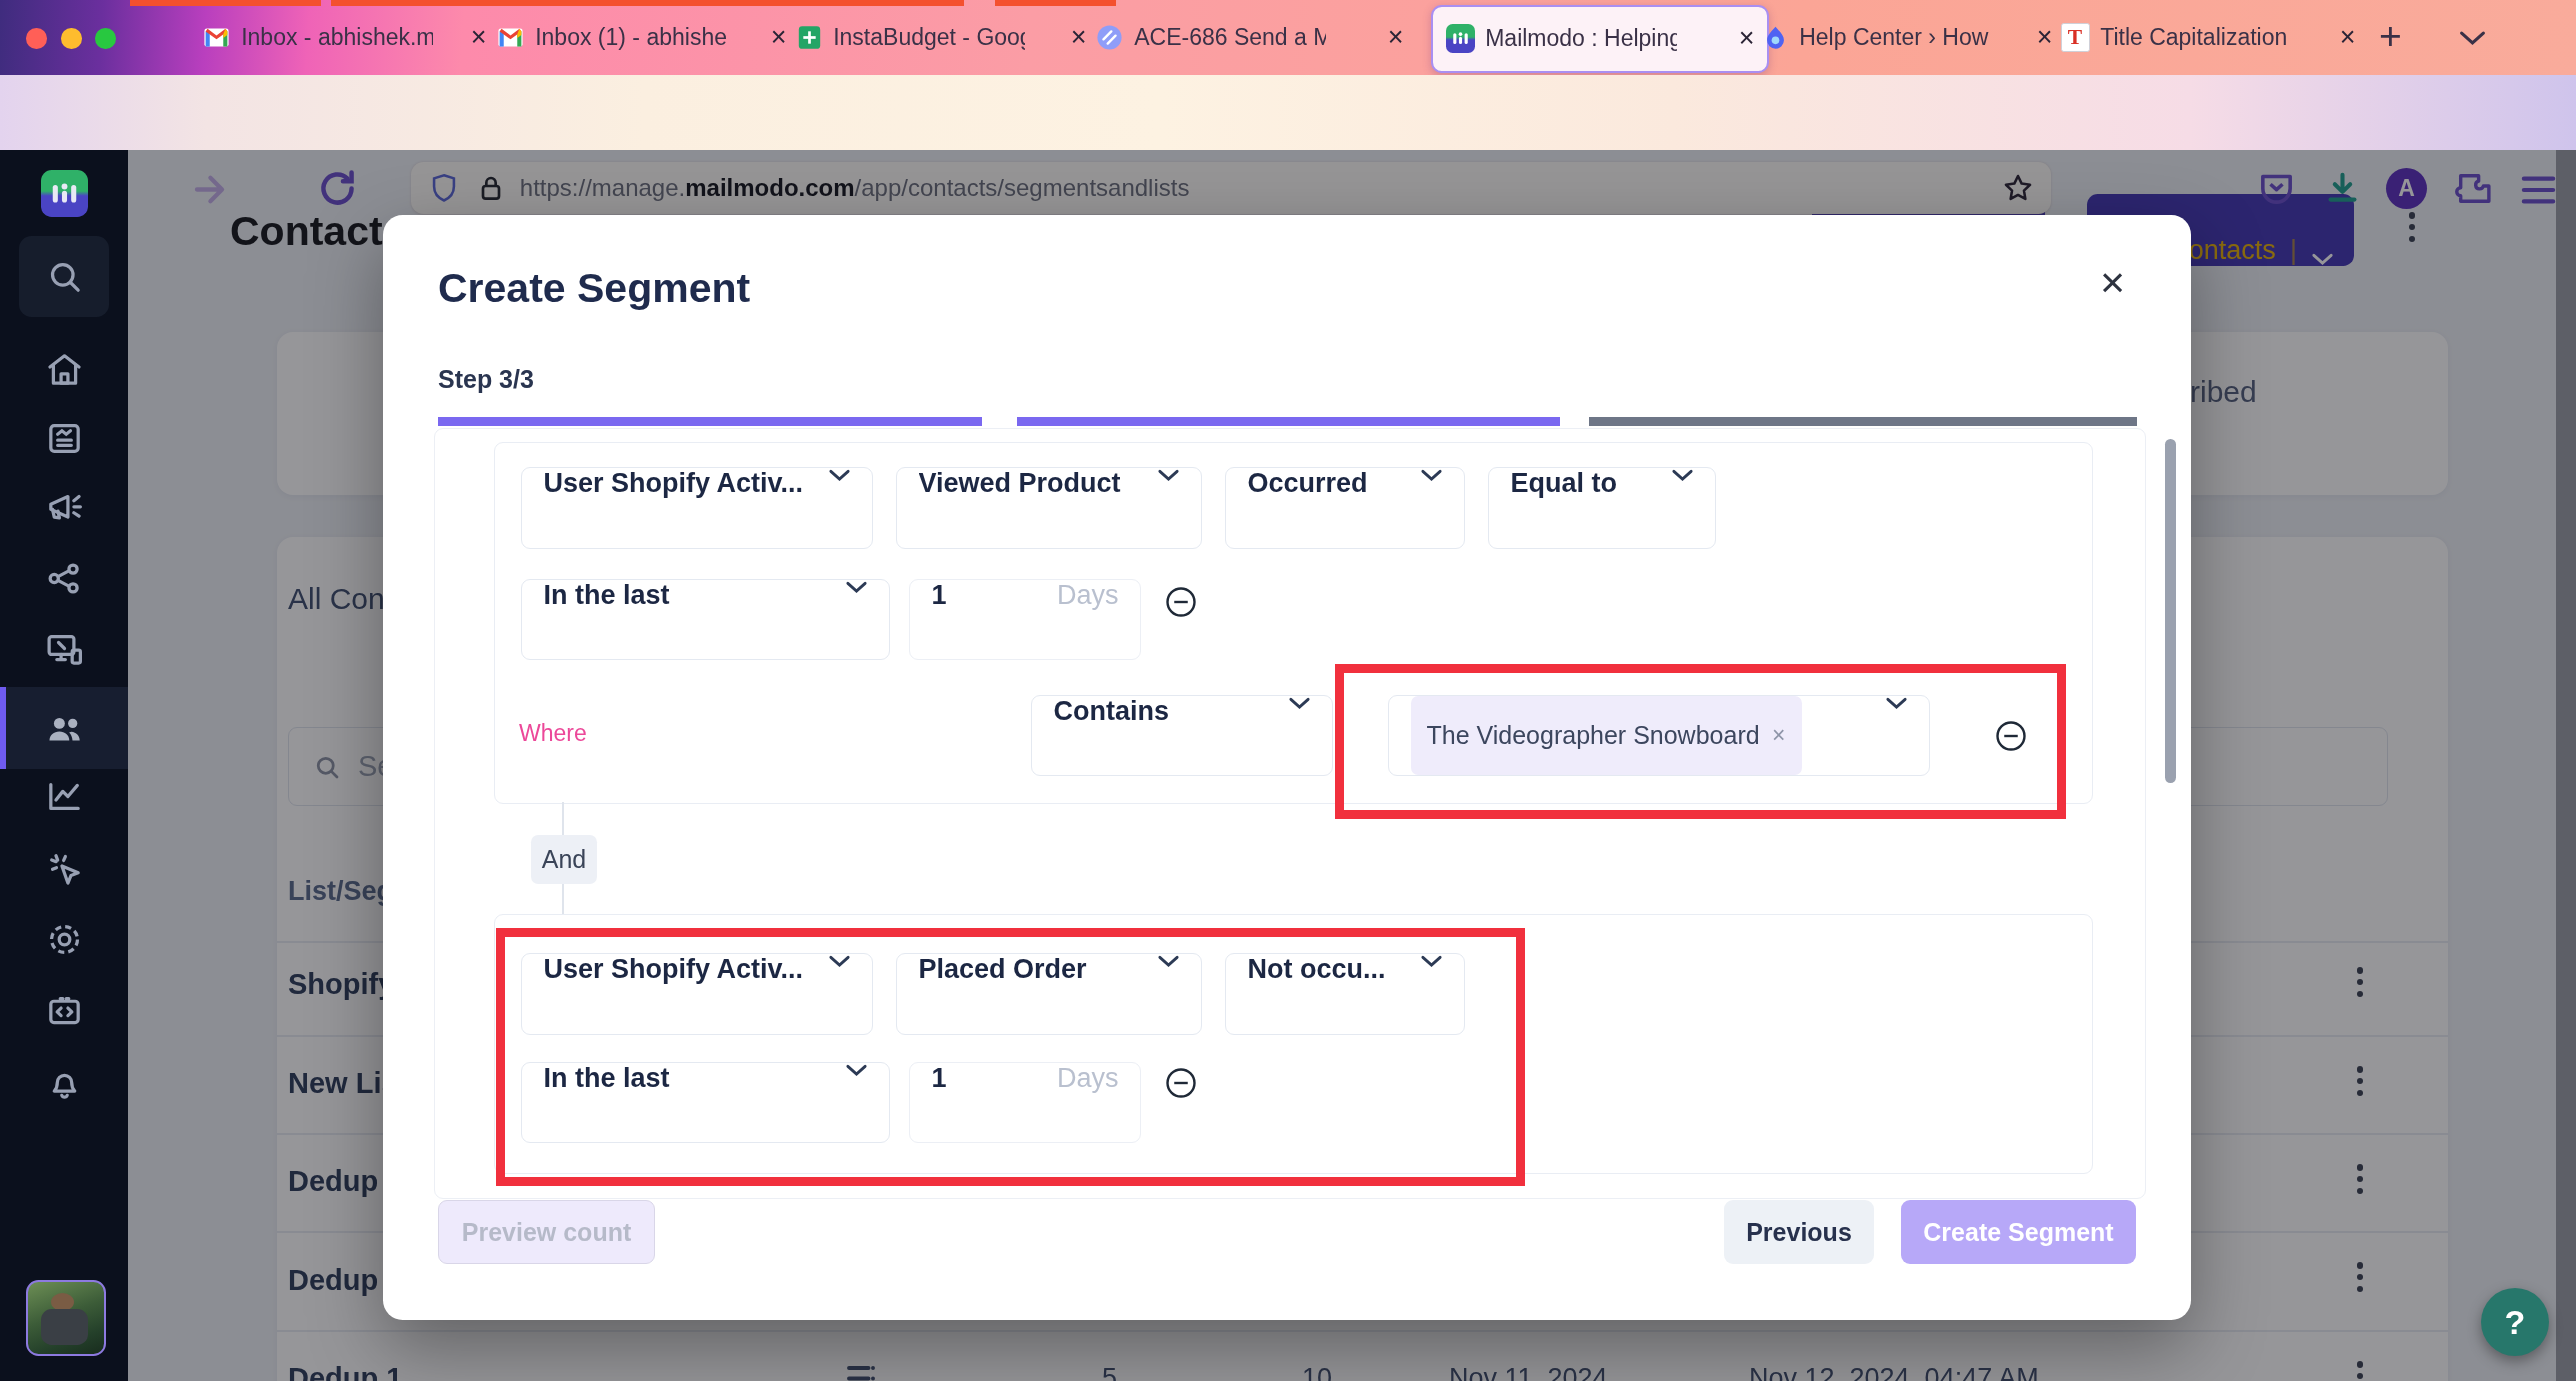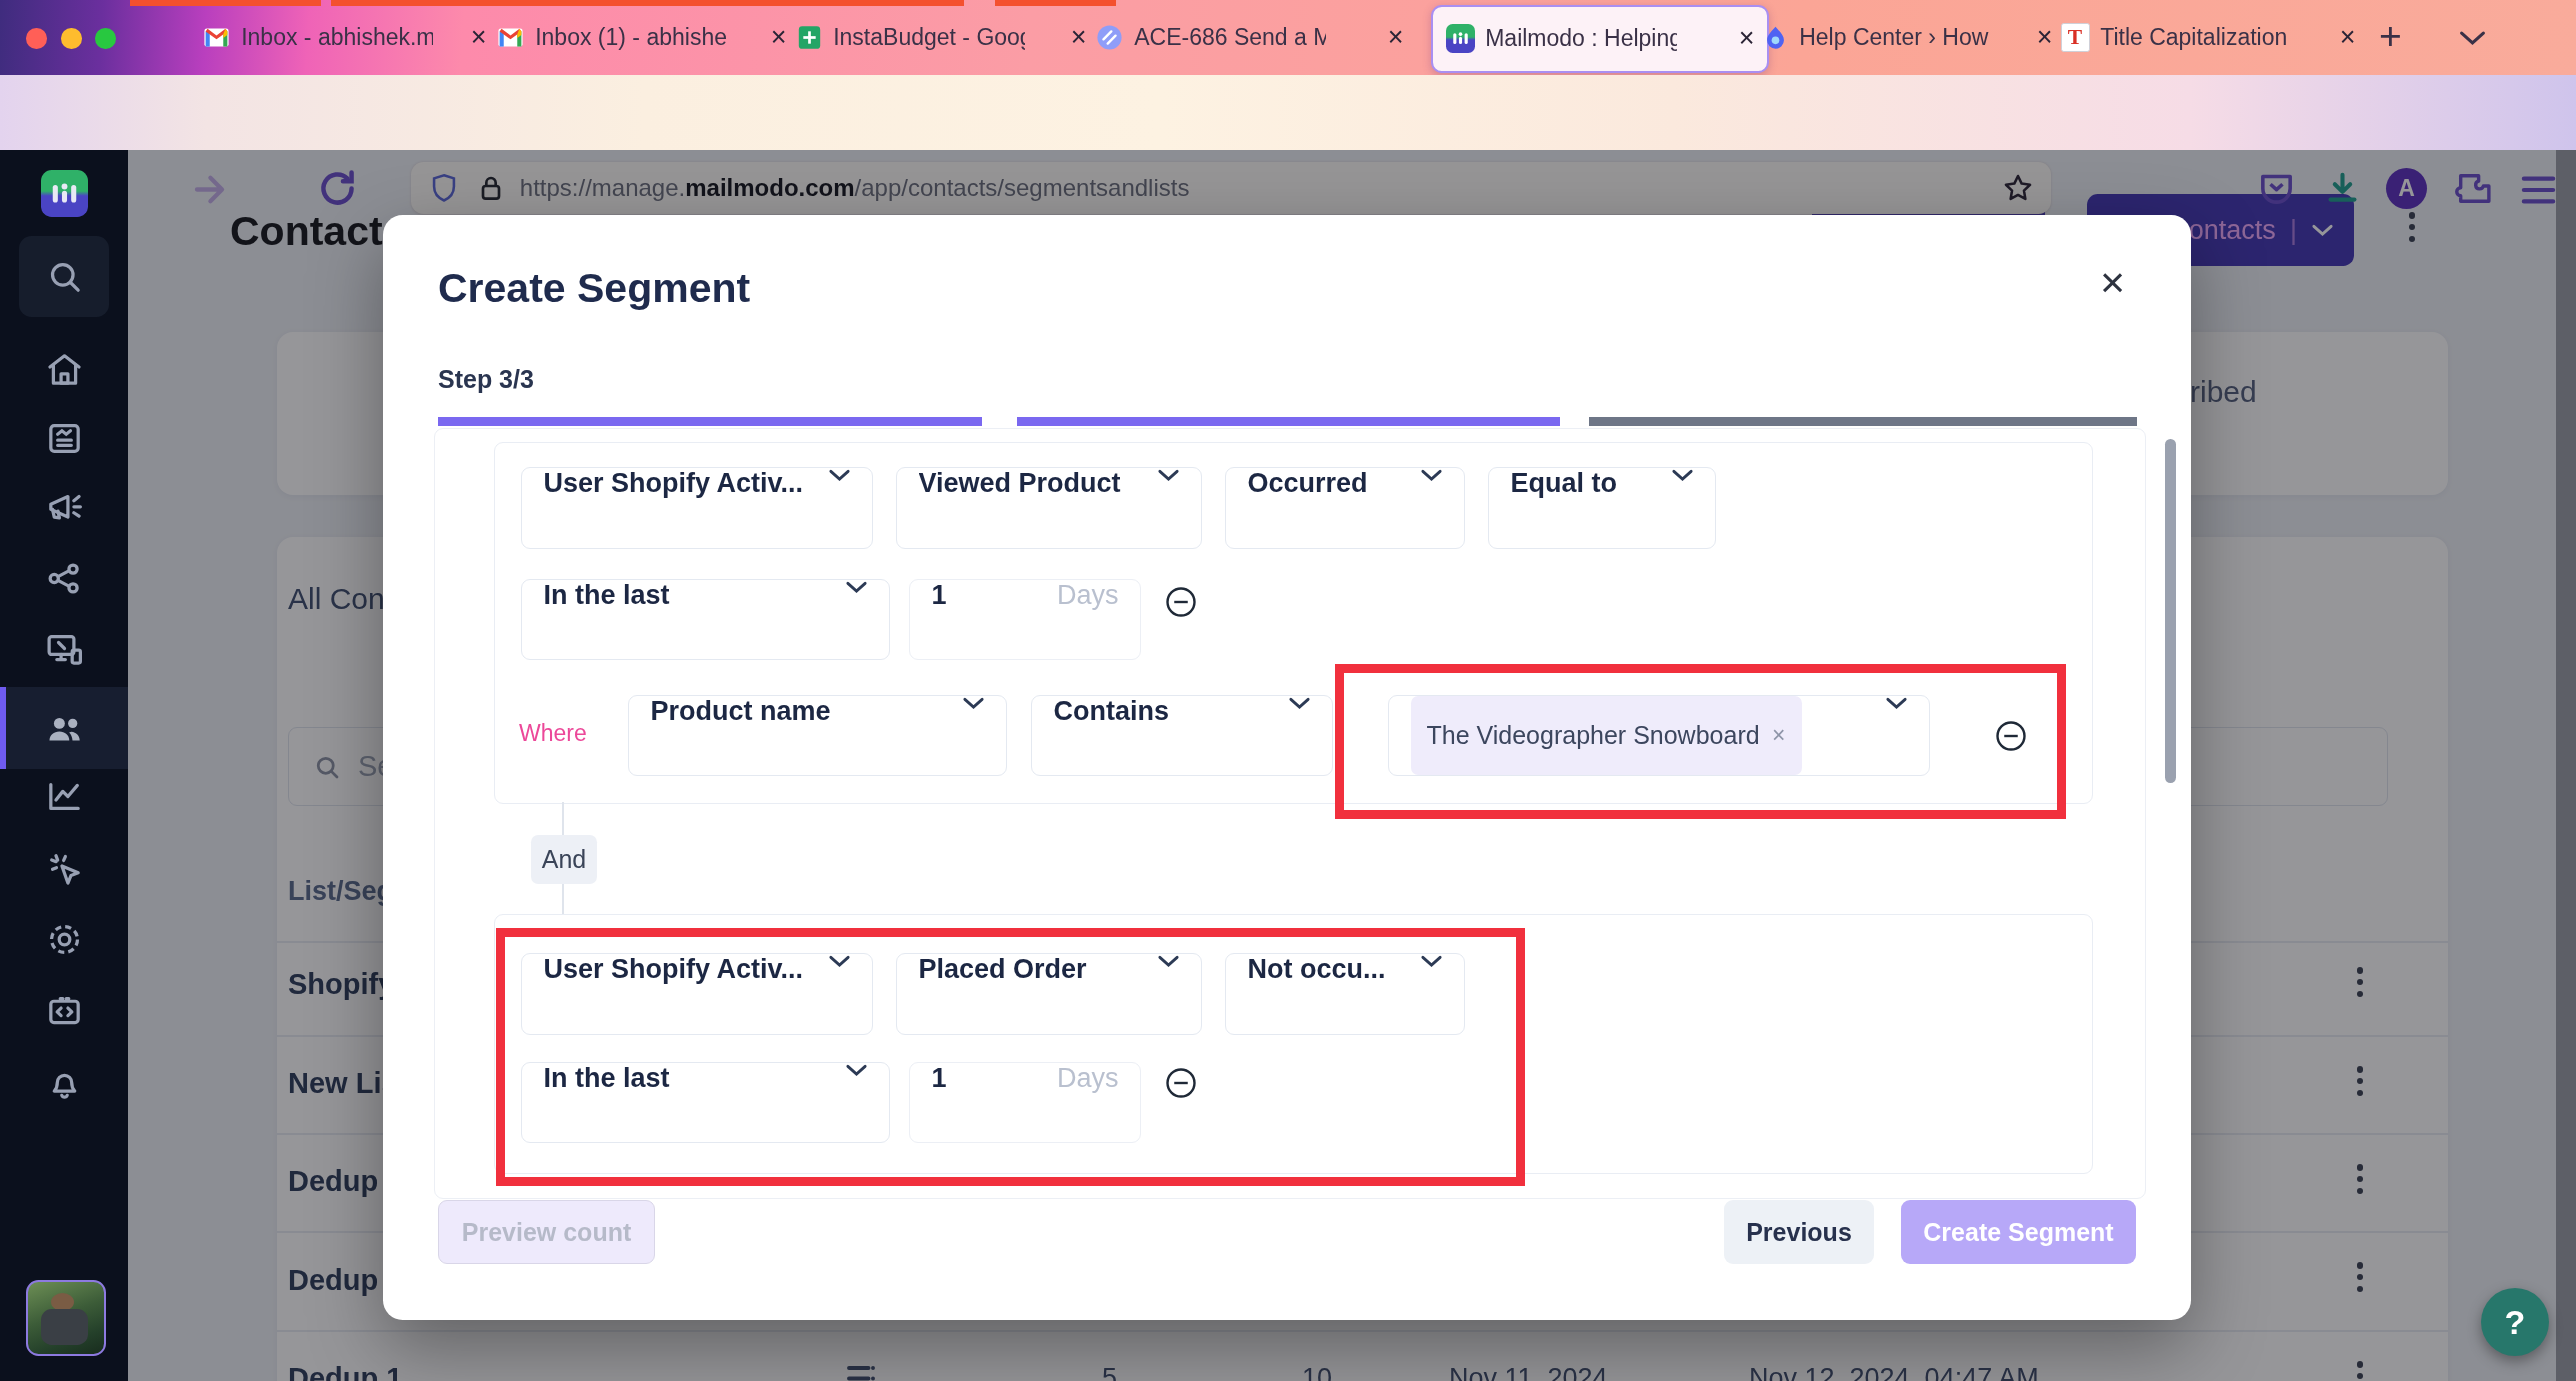--- a/index.html
+++ b/index.html
@@ -49,21 +49,21 @@
 </style>
 </head>
 <body>
 
 <div id="screen">
 
   <div class="ab" style="left:128px;top:150px;width:2448px;height:1231px;background:#eef1f6;">
     <div class="ab" style="left:102px;top:58px;font-size:41px;font-weight:700;color:#16181d;">Contacts</div>
 
     <div class="ab" style="left:1684px;top:44px;width:233px;height:72px;background:#4337b5;border-radius:10.7px;"></div>
-    <div class="ab" style="left:1959px;top:44px;width:267px;height:72px;background:#4337b5;border-radius:10.7px;display:flex;align-items:center;justify-content:flex-end;padding:0 19.7px;box-sizing:border-box;gap:14.3px;color:#f0abfc;font-size:27px;">
+    <div class="ab" style="left:1959px;top:44px;width:267px;height:72px;background:#4337b5;border-radius:10.7px;display:flex;align-items:flex-end;justify-content:flex-end;padding:0 19.7px;box-sizing:border-box;gap:14.3px;color:#eab308;font-size:27px;">
       <span>ontacts</span>
       <span style="opacity:.6;">|</span>
       <svg width="23" height="14.3" viewBox="0 0 24 14" fill="none" stroke="#fff" stroke-width="3" stroke-linecap="round">
           <path d="M3 3l9 8 9-8"></path>
         </svg>
     </div>
     <div class="ab kebab" style="left:2281px;top:57px;">
       <span></span>
         <span></span>
         <span></span>
@@ -417,26 +417,20 @@
     <div class="dd" style="left:526px;top:364px;width:232px;height:81px;border-color:#eceff5;">
       <span class="lbl">1</span>
       <span class="ph">Days</span>
     </div>
     <svg class="ab" style="left:780px;top:369px;" width="36" height="36" viewBox="0 0 24 24" fill="none" stroke="#1f2937" stroke-width="1.6">
         <circle cx="12" cy="12" r="9"></circle>
         <path d="M7.5 12h9"></path>
       </svg>
 
     <div class="ab" style="left:136px;top:505px;font-size:23px;color:#ec4899;text-align:right;">Where</div>
-    <div class="dd" style="left:245px;top:480px;width:379px;height:81px;">
-      <span class="lbl">Product name</span>
-      <svg width="23" height="14.3" viewBox="0 0 24 14" fill="none" stroke="#2c3a55" stroke-width="3" stroke-linecap="round">
-          <path d="M3 3l9 8 9-8"></path>
-        </svg>
-    </div>
     <div class="dd" style="left:648px;top:480px;width:302px;height:81px;">
       <span class="lbl">Contains</span>
       <svg width="23" height="14.3" viewBox="0 0 24 14" fill="none" stroke="#2c3a55" stroke-width="3" stroke-linecap="round">
           <path d="M3 3l9 8 9-8"></path>
         </svg>
     </div>
     <div class="dd" style="left:1005px;top:480px;width:542px;height:81px;">
       <span style="background:#efecfb;border-radius:7.2px;padding:7.2px 16px;display:flex;align-items:center;font-size:25px;color:#3c465e;">
         <span>The Videographer Snowboard</span>
         <span class="chip-x">×</span>

